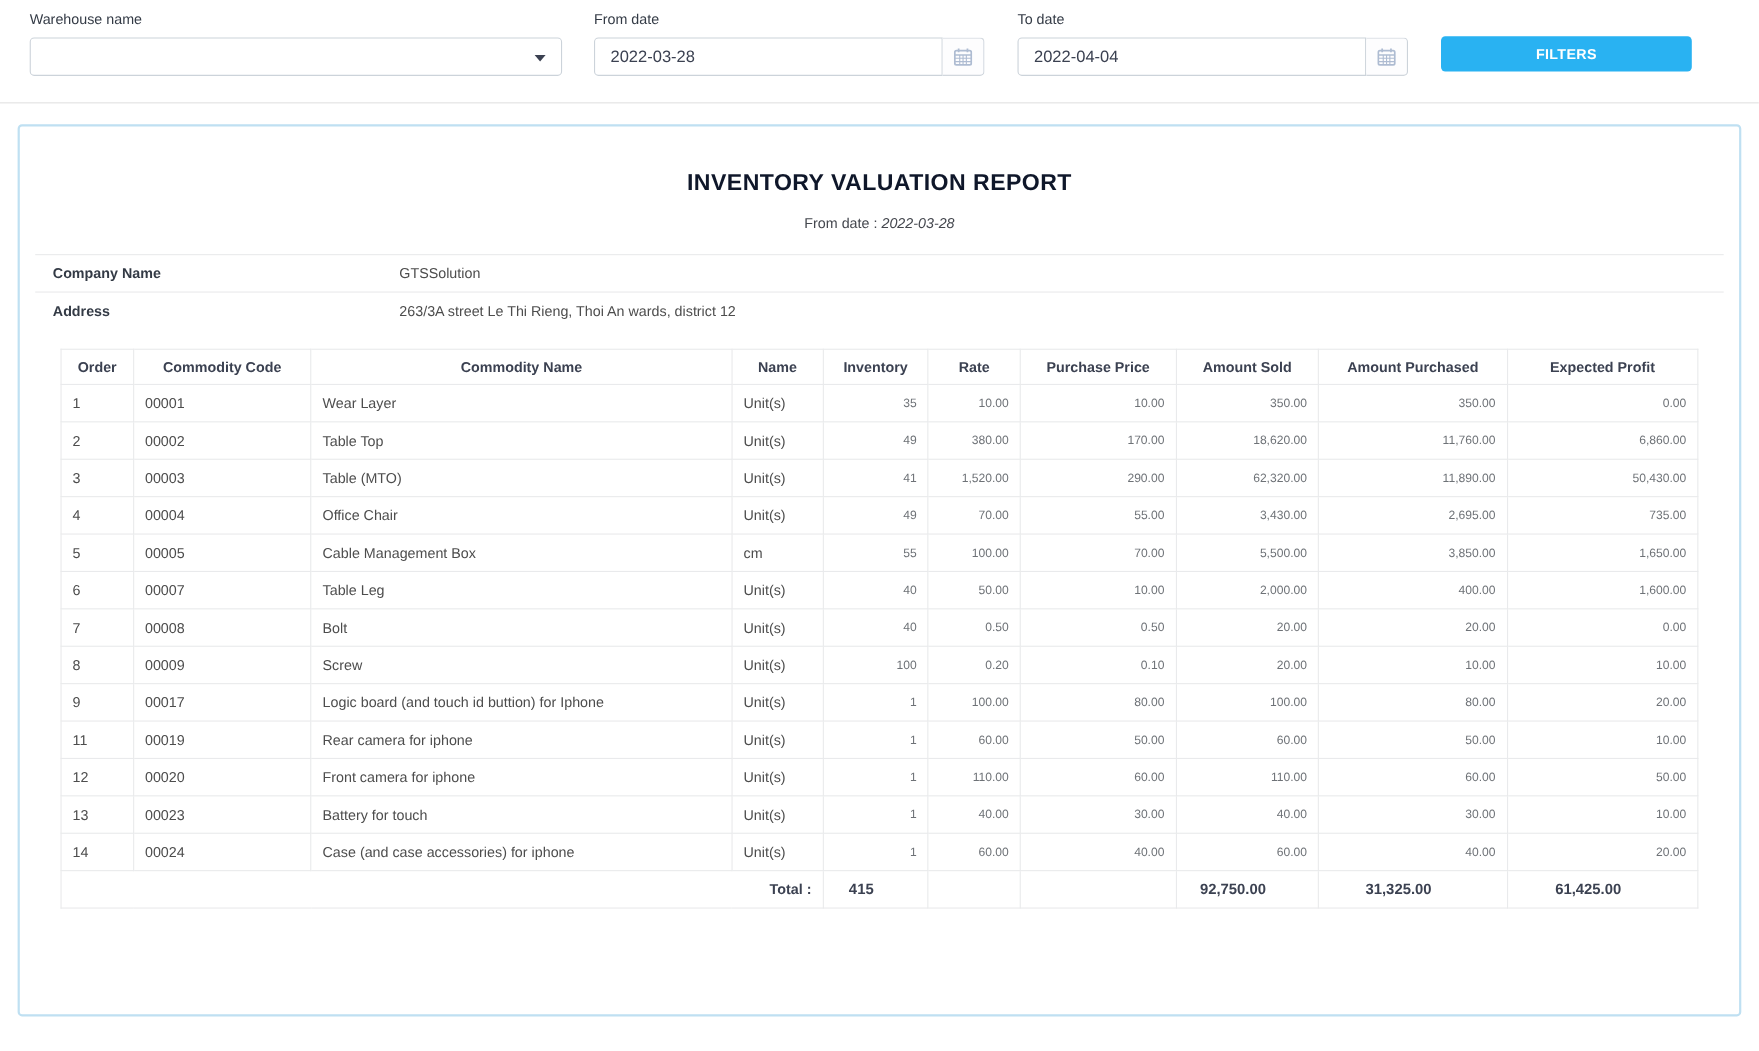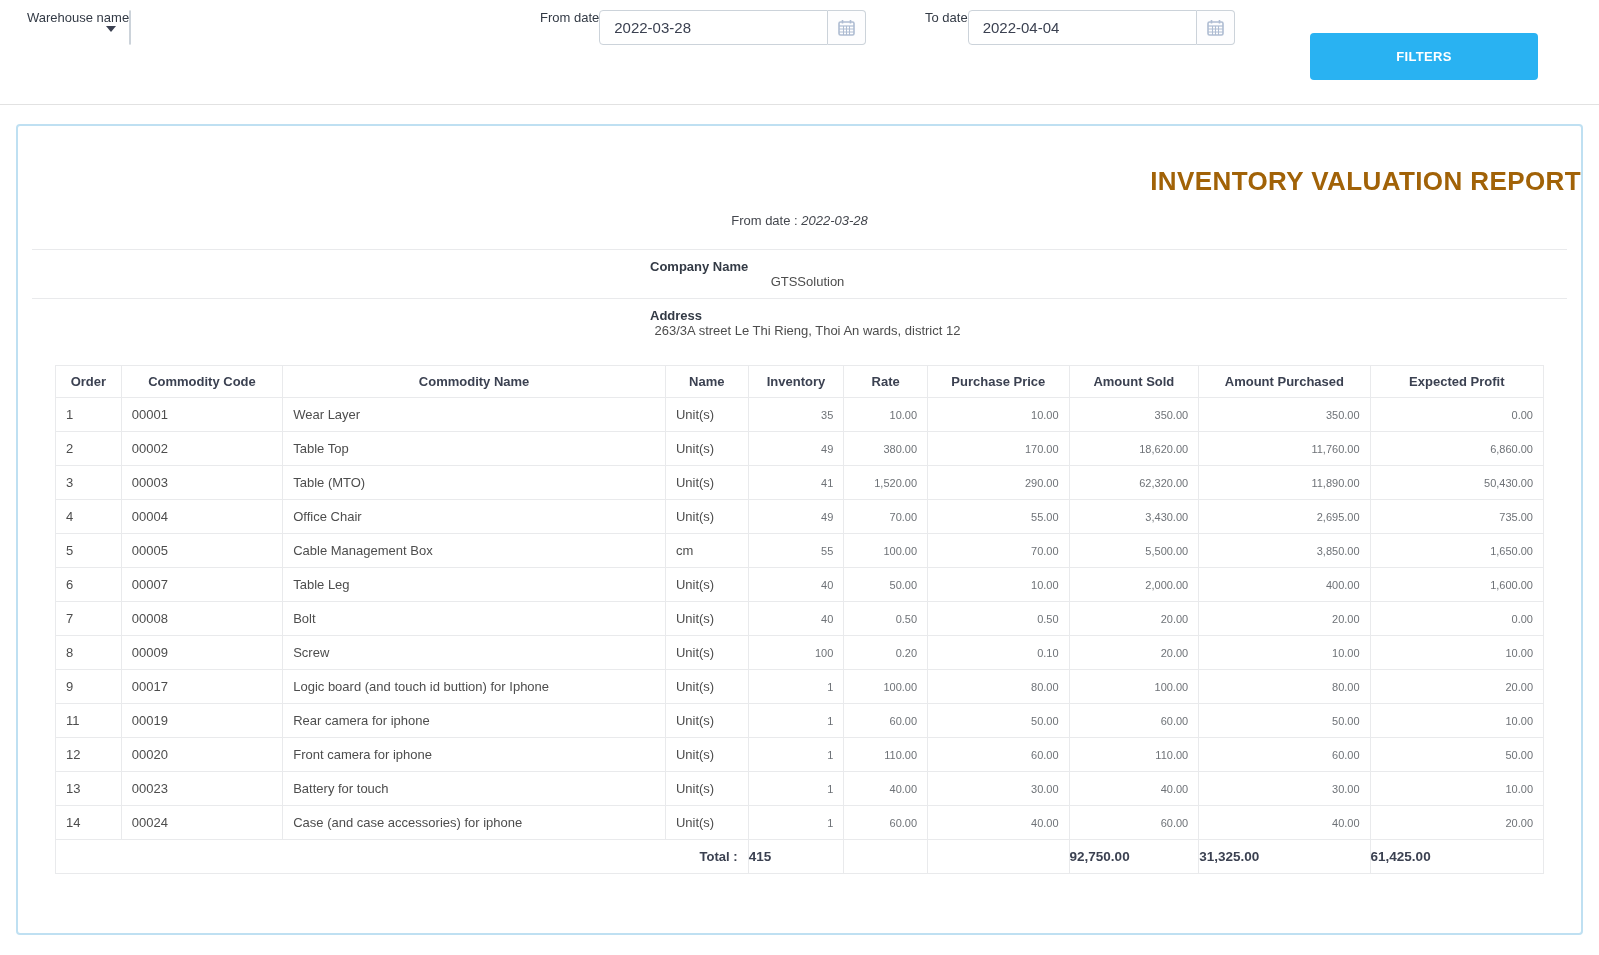--- a/index.html
+++ b/index.html
@@ -1,64 +1,64 @@
 <!DOCTYPE html>
 <html><head>
 <meta charset="utf-8">
 <style>
   * { margin:0; padding:0; box-sizing:border-box; }
   html,body { background:#fff; width:1599px; height:955px; font-family:"Liberation Sans", sans-serif; color:#3b4151; }
 
   
   .filter-bar { display:flex; align-items:flex-start; padding:10px 0 0 27px; }
-  .f-group { display:flex; flex-direction:row; }
+  .f-group { display:flex; flex-direction:column; }
   .f-label { font-size:13px; color:#333a45; margin-bottom:9px; }
   .f-w1 { width:484px; margin-right:29px; }
   .f-w2 { width:355px; margin-right:30px; }
   .f-btn-wrap { width:228px; padding-top:23px; }
 
   .select-box { position:relative; height:35px; border:1px solid #ccd3da; border-radius:4px; background:#fff; cursor:pointer; }
   .caret { position:absolute; right:14px; top:15px; width:0; height:0;
            border-left:5px solid transparent; border-right:5px solid transparent; border-top:6px solid #3b4151; }
 
   .date-group { display:flex; }
   .date-input { flex:1; height:35px; border:1px solid #ccd3da; border-radius:4px 0 0 4px; padding:0 14px;
                 font-size:15px; color:#3b4151; font-family:"Liberation Sans", sans-serif; outline:none; background:#fff; }
   .date-addon { width:38px; height:35px; border:1px solid #ccd3da; border-left:none; border-radius:0 4px 4px 0;
                 background:#fdfdfe; display:flex; align-items:center; justify-content:center; cursor:pointer; }
 
-  .btn-filters { width:228px; height:47px; background:#29b2f2; color:#fff; border:none; border-radius:4px;
+  .btn-filters { width:228px; height:32px; background:#29b2f2; color:#fff; border:none; border-radius:4px;
                  font-size:13px; font-weight:bold; letter-spacing:.3px; cursor:pointer; font-family:"Liberation Sans", sans-serif; }
 
   .divider { border-top:1px solid #e2e2e2; margin-top:24px; }
 
   
   .card { margin:19px 16px 0 16px; border:2px solid #bfe0f2; border-radius:4px; background:#fff; padding-bottom:38px; min-height:811px; }
 
-  .report-title { text-align:right; margin-top:40px; font-size:26px; font-weight:bold; color:#a16207; letter-spacing:.4px; }
+  .report-title { text-align:center; margin-top:40px; font-size:21px; font-weight:bold; color:#0f172a; letter-spacing:.4px; }
   .report-sub { text-align:center; margin-top:16px; font-size:13px; color:#44474e; }
   .report-sub .date-italic { font-style:italic; }
 
   
   .company { margin:21px 14px 0 14px; }
-  .company-row { display:flex; border-top:1px solid #e9eaec; padding:9px 0 9px 16px; min-height:33px; align-items:center;flex-direction:column; }
+  .company-row { display:flex; border-top:1px solid #e9eaec; padding:9px 0 9px 16px; min-height:33px; align-items:center; }
   .company-row .c-label { width:315px; font-size:13px; font-weight:bold; color:#333a45; }
   .company-row .c-value { font-size:13px; color:#4d4d4d; }
 
   
   .tbl-wrap { margin:18px 37px 0 37px; }
   table { width:100%; border-collapse:collapse; table-layout:fixed; }
   th, td { border:1px solid #e9eaec; }
   th { height:32px; font-size:13px; font-weight:bold; color:#3b4151; text-align:center; padding:0 6px; }
   td { height:34px; }
   td.txt { font-size:13px; color:#4d4d4d; text-align:left; padding:0 10px; overflow:hidden; white-space:nowrap; }
   td.num { font-size:11px; color:#6e7277; text-align:right; padding:0 10px; }
   tr.total-row td { border-top:1px solid #d5d7da; font-weight:bold; color:#3b4151; }
   tr.total-row td.t-label { font-size:13px; text-align:right; padding-right:10px; }
-  tr.total-row td.t-num { font-size:13.5px; text-align:left; padding-right:26px; }
+  tr.total-row td.t-num { font-size:13.5px; text-align:center; padding-right:26px; }
 
   .cal-icon { display:block; }
 </style>
 </head>
 <body>
 
 <div class="filter-bar">
   <div class="f-group f-w1">
     <div class="f-label">Warehouse name</div>
     <div class="select-box">

